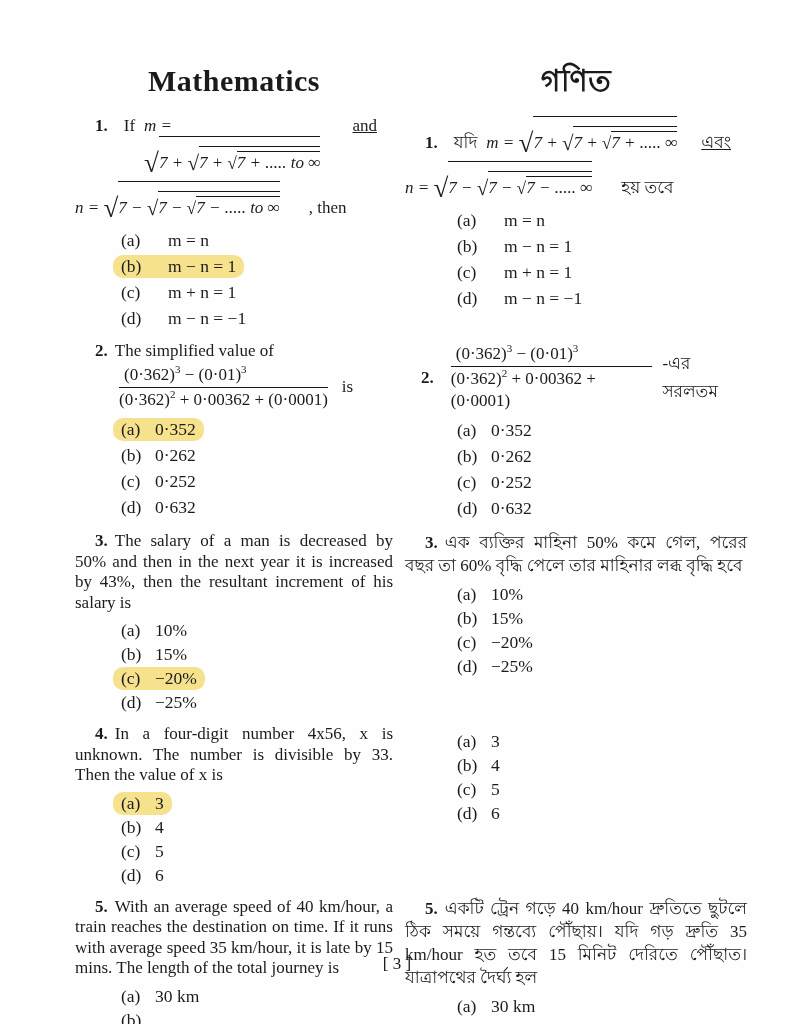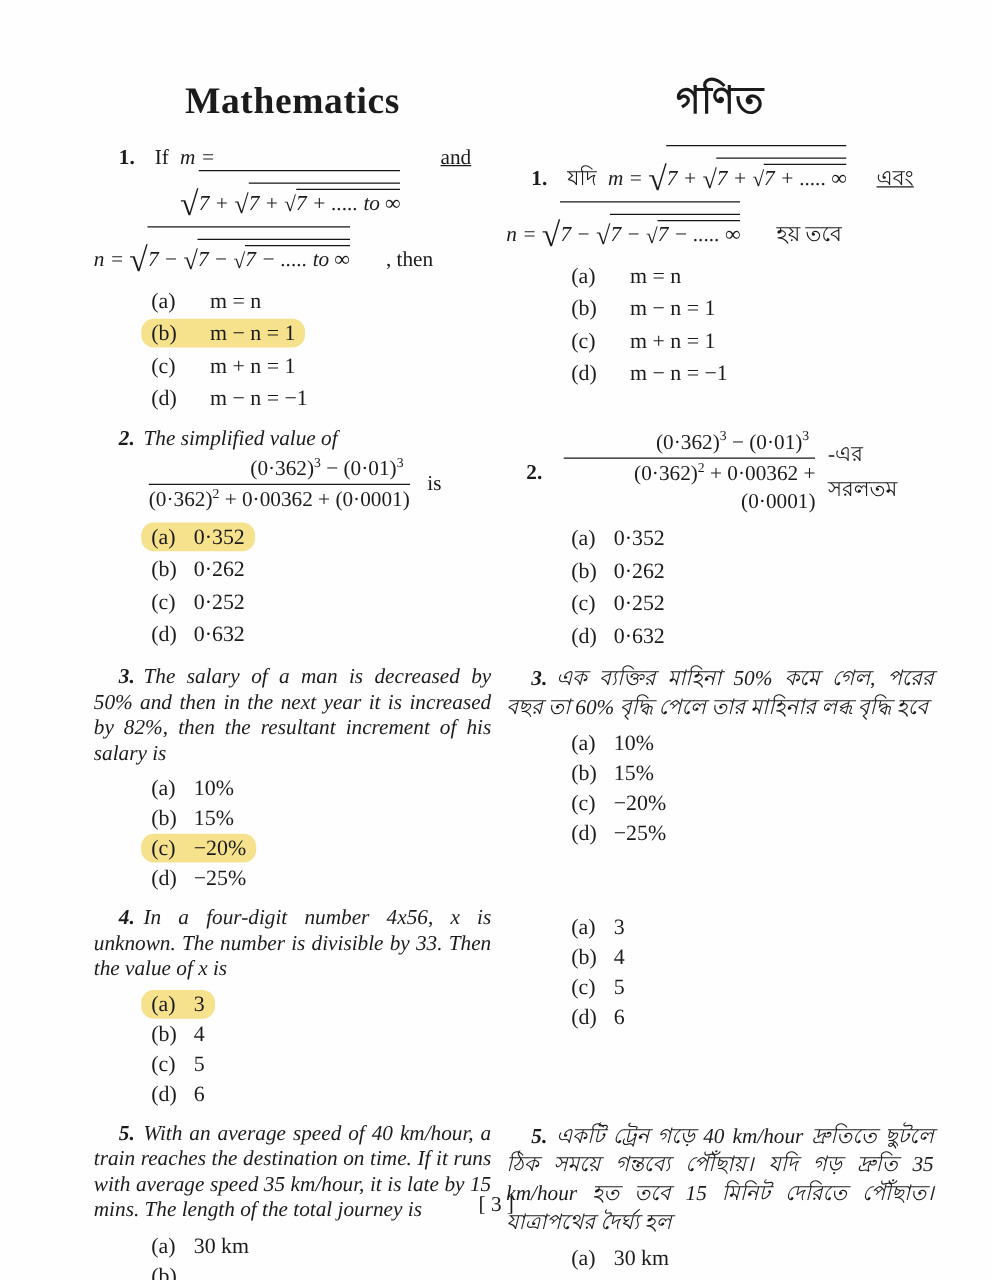--- a/index.html
+++ b/index.html
@@ -3,21 +3,21 @@
 <meta charset="utf-8">
 <style>
   html,body{margin:0;padding:0;background:#ffffff;}
   .page{position:relative;width:794px;height:1024px;background:#fefefe;overflow:hidden;
         font-family:"Liberation Serif","DejaVu Serif",serif;color:#1b1b1b;}
   .grid{position:absolute;top:64px;left:75px;display:grid;
         grid-template-columns:318px 342px;column-gap:12px;}
   .title{font-size:30px;font-weight:bold;text-align:center;letter-spacing:.5px;
          margin:0 0 18px 0;line-height:34px;}
   .qcell{margin-bottom:10px;}
-  .qtext{margin:0;text-align:justify;text-indent:20px;font-size:17px;line-height:20.5px;font-style:italic;}
+  .qtext{margin:0;text-align:justify;text-indent:20px;font-size:17px;line-height:20.5px;}
   .colR .qtext{line-height:23px;}
   .qno{font-weight:bold;margin-right:7px;}
   
   .fline{display:flex;justify-content:space-between;align-items:baseline;font-size:17px;}
   .fline.l1{padding-left:20px;margin-bottom:4px;}
   .fline.l2{margin-bottom:2px;}
   .fleft{display:flex;align-items:baseline;gap:9px;}
   .tailw{margin-right:16px;text-decoration:underline;}
   .thenw{margin-left:20px;}
   .mvar{font-style:italic;}
@@ -27,21 +27,21 @@
   .s1>.rad{font-size:27px;vertical-align:-4px;}
   .s2>.rad{font-size:21px;vertical-align:-2px;}
   .s3>.rad{font-size:17px;vertical-align:-1px;}
   .ovl{display:inline-block;border-top:1.5px solid #161616;line-height:1.15;font-style:italic;}
   .o1{padding-top:9px;}
   .o2{padding-top:4px;}
   .o3{padding-top:1px;}
   
   .fracline{display:flex;align-items:center;gap:14px;margin:2px 0 4px 44px;font-size:17px;}
   .fracline.fr{margin-left:16px;gap:10px;}
-  .frac{display:inline-block;text-align:right;line-height:1.3;}
+  .frac{display:inline-block;text-align:left;line-height:1.3;}
   .num{display:block;border-bottom:1.5px solid #161616;padding:0 5px 1px 5px;}
   .den{display:block;padding-top:1px;}
   sup{font-size:11px;line-height:0;}
   
   .opts{margin:5px 0 0 46px;}
   .colR .opts{margin-left:52px;}
   .opt{font-size:17.5px;line-height:22px;padding:1px 0;}
   .roomy .opt{line-height:24px;}
   .ol{display:inline-block;width:34px;}
   .it{margin-left:13px;}
@@ -140,21 +140,21 @@
       </div>
       <div class="opts">
         <div class="opt"><span class="optwrap"><span class="ol">(a)</span><span>0·352</span></span></div>
         <div class="opt"><span class="optwrap"><span class="ol">(b)</span><span>0·262</span></span></div>
         <div class="opt"><span class="optwrap"><span class="ol">(c)</span><span>0·252</span></span></div>
         <div class="opt"><span class="optwrap"><span class="ol">(d)</span><span>0·632</span></span></div>
       </div>
     </div>
 
     <div class="qcell colL">
-      <p class="qtext"><b class="qno">3.</b><span>The salary of a man is decreased by 50% and then in the next year it is increased by 82%, then the resultant increment of his salary is</span></p>
+      <p class="qtext"><b class="qno">3.</b><span>The salary of a man is decreased by 50% and then in the next year it is increased by 43%, then the resultant increment of his salary is</span></p>
       <div class="opts">
         <div class="opt"><span class="optwrap"><span class="ol">(a)</span><span>10%</span></span></div>
         <div class="opt"><span class="optwrap"><span class="ol">(b)</span><span>15%</span></span></div>
         <div class="opt"><span class="optwrap hl"><span class="ol">(c)</span><span>−20%</span></span></div>
         <div class="opt"><span class="optwrap"><span class="ol">(d)</span><span>−25%</span></span></div>
       </div>
     </div>
 
     <div class="qcell colR">
       <p class="qtext bn"><b class="qno">3.</b><span>এক ব্যক্তির মাহিনা 50% কমে গেল, পরের বছর তা 60% বৃদ্ধি পেলে তার মাহিনার লব্ধ বৃদ্ধি হবে</span></p>

